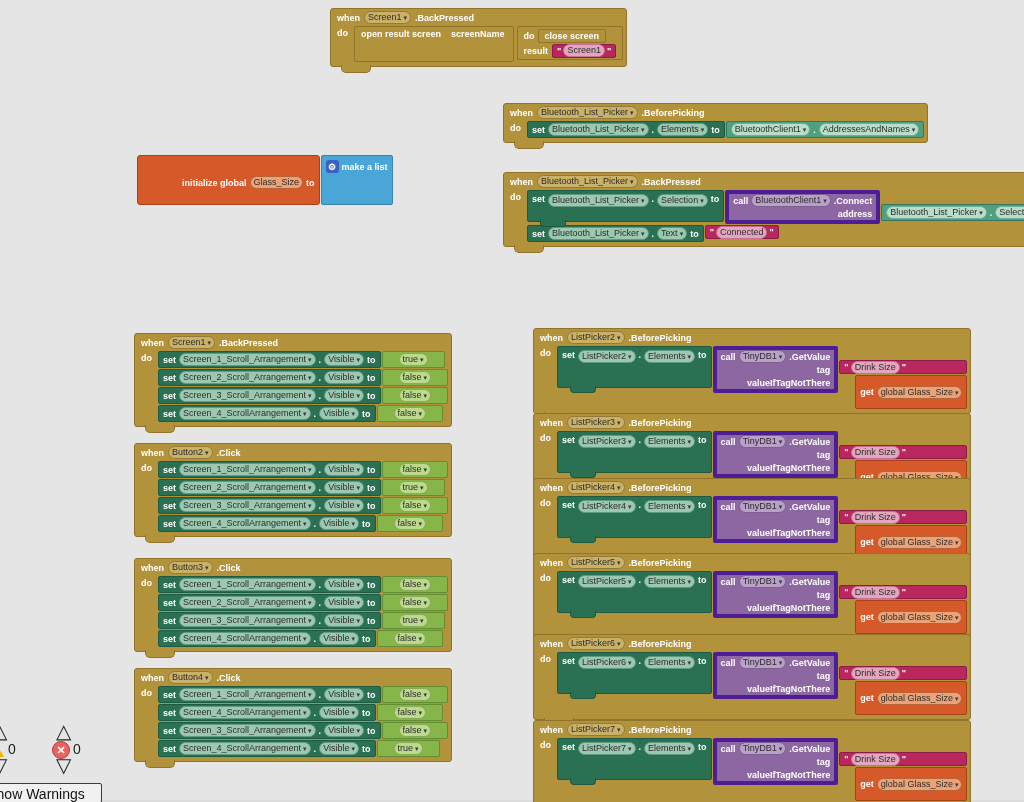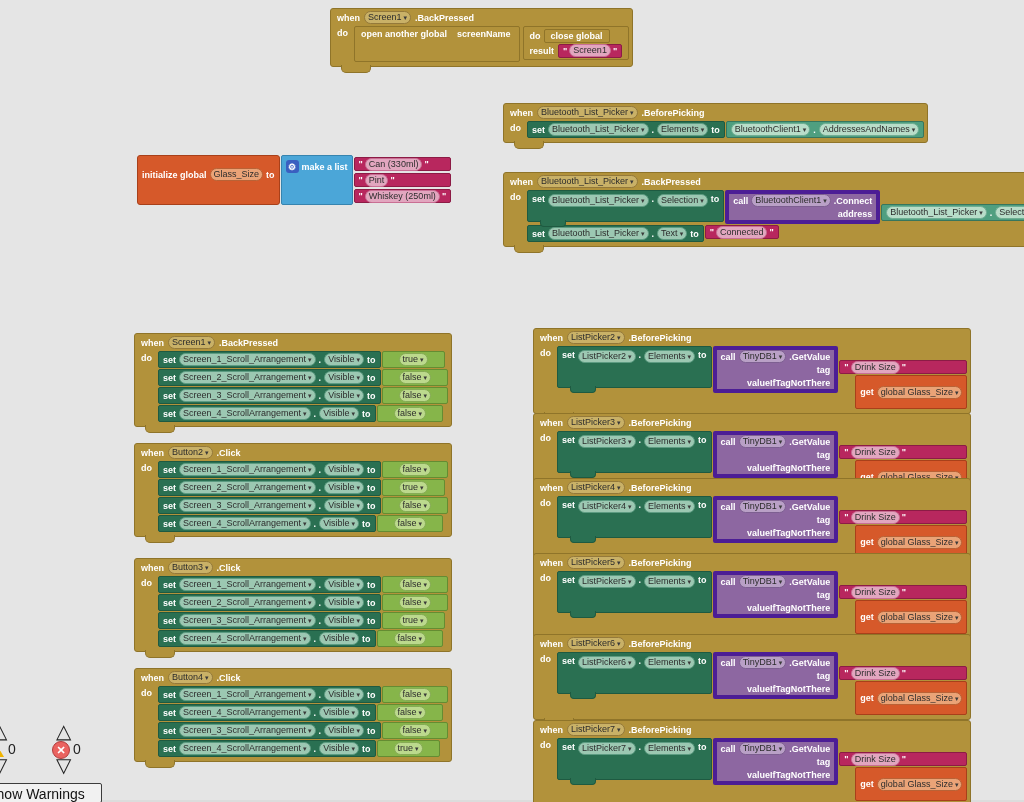--- a/index.html
+++ b/index.html
@@ -79,28 +79,28 @@
   <div class="blk ev" style="left:330px;top:8px;">
     <div class="hdr">
       <span>when</span>
       <span class="pill p-gold dd">Screen1</span>
       <span>.BackPressed</span>
     </div>
     <div class="body">
       <span class="do-lbl">do</span>
       <div class="stmt">
         <div class="gold-stmt" style="height:30px;align-items:flex-start;">
-          <span>open another global</span>
+          <span>open result screen</span>
           <span>screenName</span>
         </div>
         <div class="dr-blk">
           <div class="prow">
             <span>do</span>
             <div class="gold-stmt" style="padding:1px 6px;">
-              <span>close global</span>
+              <span>close screen</span>
             </div>
           </div>
           <div class="prow">
             <span>result</span>
             <div class="txt-blk">
               <span class="pill p-magenta">Screen1</span>
             </div>
           </div>
         </div>
       </div>
@@ -127,41 +127,30 @@
           <span class="pill p-getter dd">BluetoothClient1</span>
           <span>.</span>
           <span class="pill p-getter dd">AddressesAndNames</span>
         </div>
       </div>
     </div>
   </div>
 
   <div class="blk" style="left:137px;top:155px;display:flex;align-items:flex-start;">
     <div class="init-blk">
-      <div class="prow" style="padding-top:12px;height:auto;">
+      <div class="prow" style="padding-top:20px;height:auto;margin-left:40px;">
         <span>initialize global</span>
         <span class="pill p-orange">Glass_Size</span>
         <span>to</span>
       </div>
     </div>
     <div class="list-blk">
       <div class="prow" style="padding-top:4px;height:auto;">
         <span class="gear">⚙</span>
         <span>make a list</span>
-      </div>
-    </div>
-    <div class="attach-col" style="padding-top:2px;gap:2px;">
-      <div class="txt-blk">
-        <span class="pill p-magenta">Can (330ml)</span>
-      </div>
-      <div class="txt-blk">
-        <span class="pill p-magenta">Pint</span>
-      </div>
-      <div class="txt-blk">
-        <span class="pill p-magenta">Whiskey (250ml)</span>
       </div>
     </div>
   </div>
 
   <div class="blk ev" style="left:503px;top:172px;">
     <div class="hdr">
       <span>when</span>
       <span class="pill p-gold dd">Bluetooth_List_Picker</span>
       <span>.BackPressed</span>
     </div>

